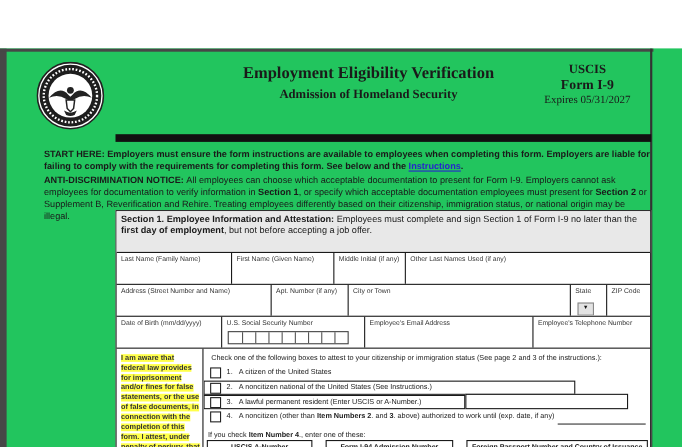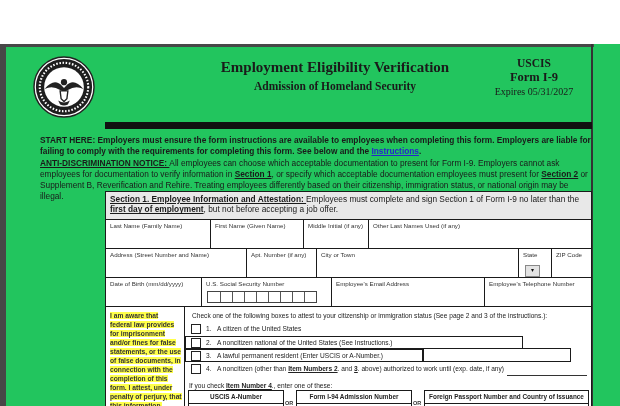--- a/index.html
+++ b/index.html
@@ -23,28 +23,28 @@
   .fi-agency{font-size:11.5px;font-weight:bold;}
   .fi-number{font-size:12.5px;font-weight:bold;margin-top:1px;}
   .fi-omb{font-size:8px;margin-top:3px;}
   .fi-exp{font-size:10px;margin-top:1px;}
   .header-bar{position:absolute;left:105px;top:78px;width:487px;height:7px;background:var(--bar,#111);}
 
   
   .notice{position:absolute;left:40px;width:553px;font-size:8.3px;line-height:11px;}
   .n1{top:91px;font-weight:bold;}
   .n2{top:114px;}
-  .b{font-weight:bold;text-decoration:underline;}
+  .b{font-weight:bold;}
   .link{color:var(--link,#2626cc);text-decoration:underline;font-weight:bold;cursor:pointer;}
 
   
   .s1{position:absolute;left:105px;top:147px;width:487px;border:1.5px solid #1a1a1a;
       box-sizing:border-box;background:#fff;}
   .s1-header{background:var(--hdrbg,#e8e8e8);font-size:8.3px;line-height:10.3px;
-             padding:2px 4px;height:28px;box-sizing:border-box;border-bottom:1px solid #1a1a1a;}
+             padding:2px 4px;height:38px;box-sizing:border-box;border-bottom:1px solid #1a1a1a;}
   .trow{display:flex;box-sizing:border-box;}
   .trow + .trow{border-top:1px solid #1a1a1a;}
   .cell{box-sizing:border-box;padding:2px 3px 0 4px;font-size:6.2px;line-height:7px;color:#333;
         position:relative;overflow:hidden;}
   .cell + .cell{border-left:1px solid #1a1a1a;}
   .r1{height:28px;}.r2{height:29px;}.r3{height:29px;}
   .attest{height:108px;}
   .sig{height:25px;}
   .prep{height:9px;display:block;text-align:center;font-size:6.3px;font-weight:bold;
         line-height:8.5px;overflow:hidden;}

